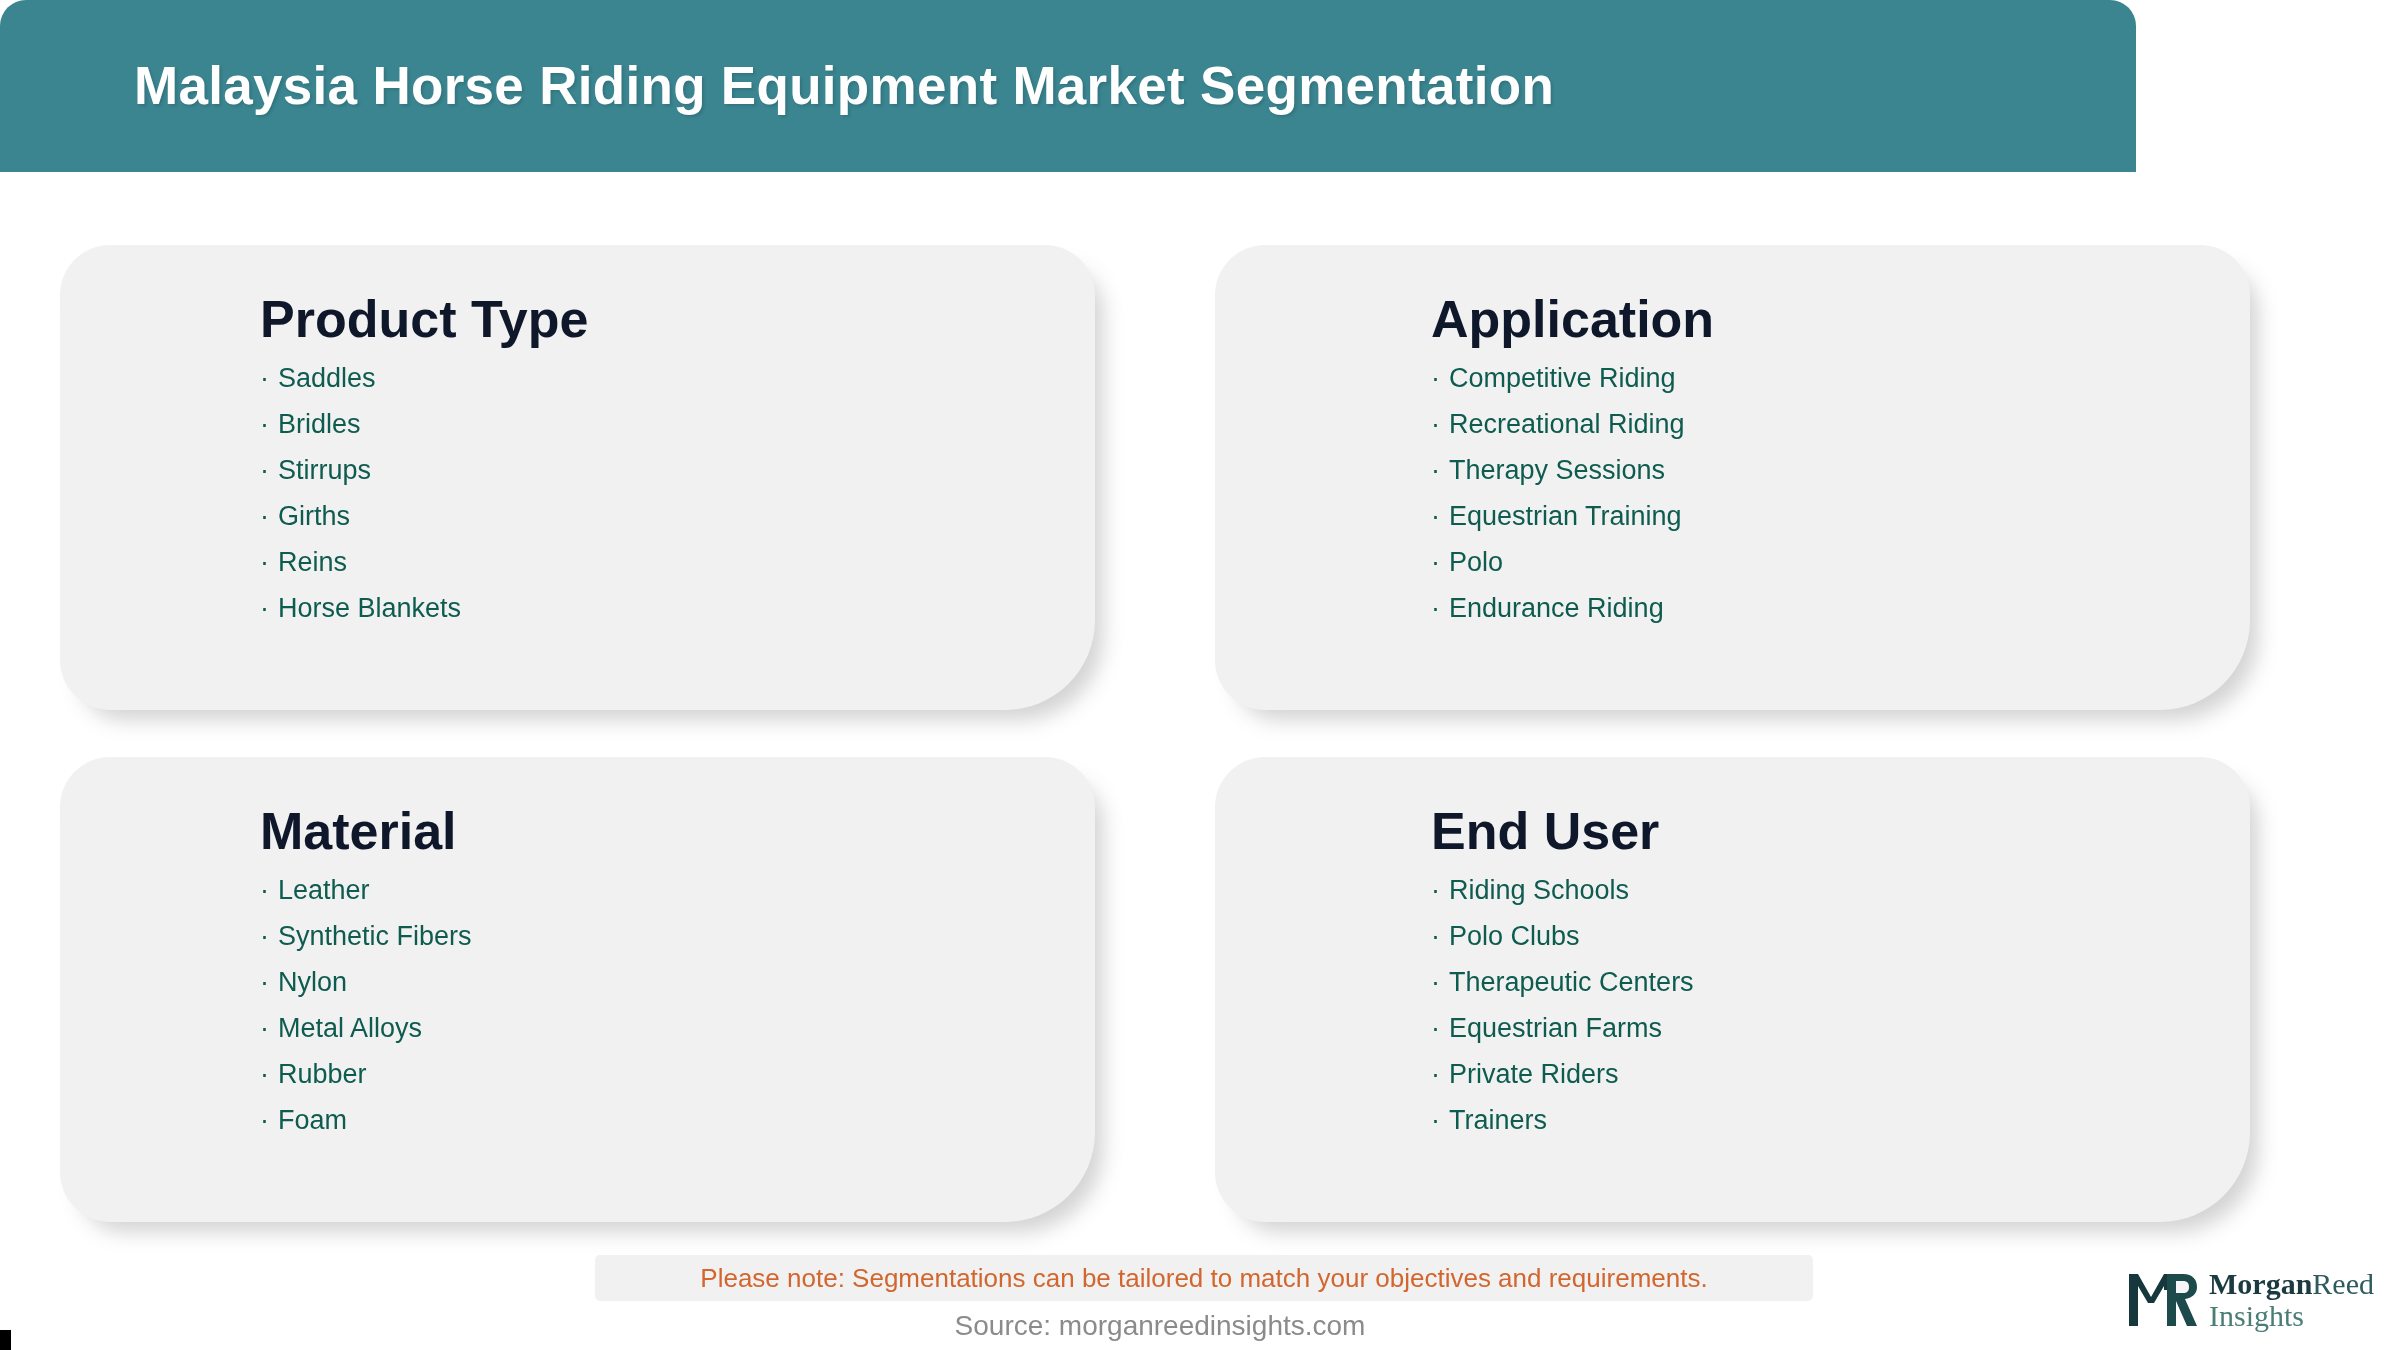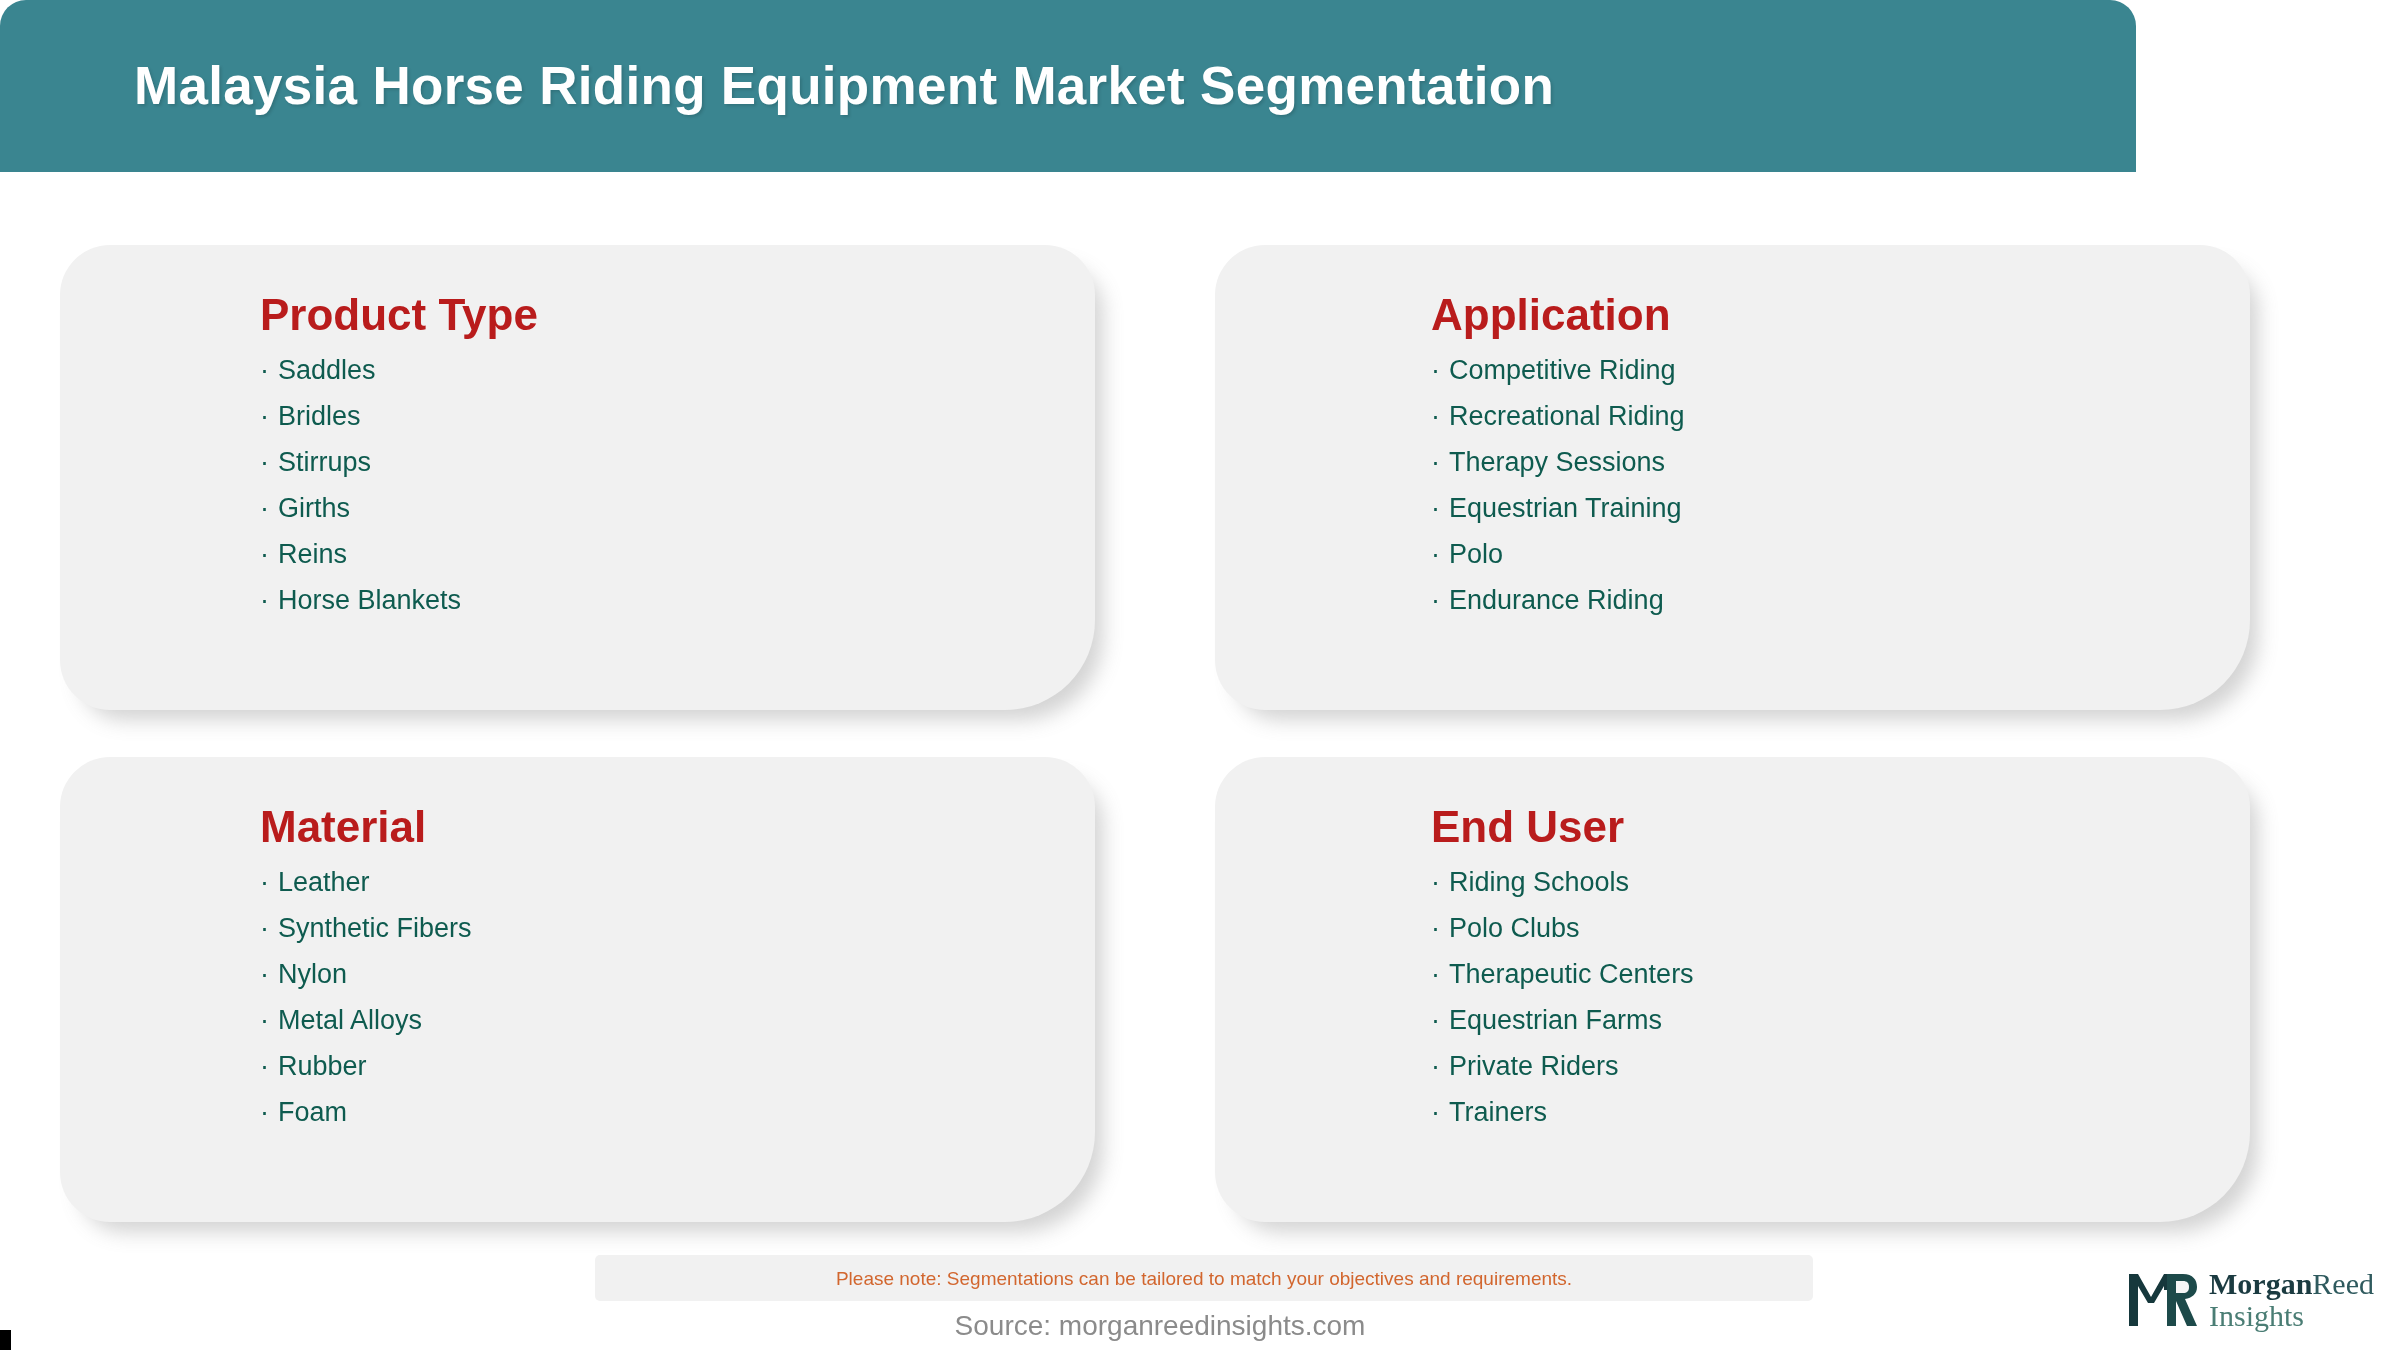--- a/index.html
+++ b/index.html
@@ -74,22 +74,22 @@
   .card-br { left: 1215px; top: 585px; width: 1035px; height: 465px;
              border-radius: 50px 50px 90px 50px; }
 
   .card-inner {
     padding-left: 200px;
     padding-right: 40px;
   }
   .card-tr .card-inner, .card-br .card-inner { padding-left: 216px; }
 
   .card-title {
-    color: #b91c1c;
-    font-size: 44px;
+    color: #0f172a;
+    font-size: 52px;
     font-weight: bold;
     line-height: 1.08;
     margin: 0 0 8px 0;
     white-space: nowrap;
   }
   .card-list {
     list-style: none;
     margin: 0;
     padding: 0;
   }
@@ -113,21 +113,21 @@
     width: 1218px;
     height: 46px;
     background: #f1f1f1;
     border-radius: 5px;
     display: flex;
     align-items: center;
     justify-content: center;
   }
   .note-text {
     color: #D2662E;
-    font-size: 19px;
+    font-size: 26px;
     line-height: 1;
     white-space: nowrap;
   }
   .source-text {
     position: absolute;
     left: 0;
     top: 1310px;
     width: 2320px;
     text-align: center;
     color: #8b8b8b;

